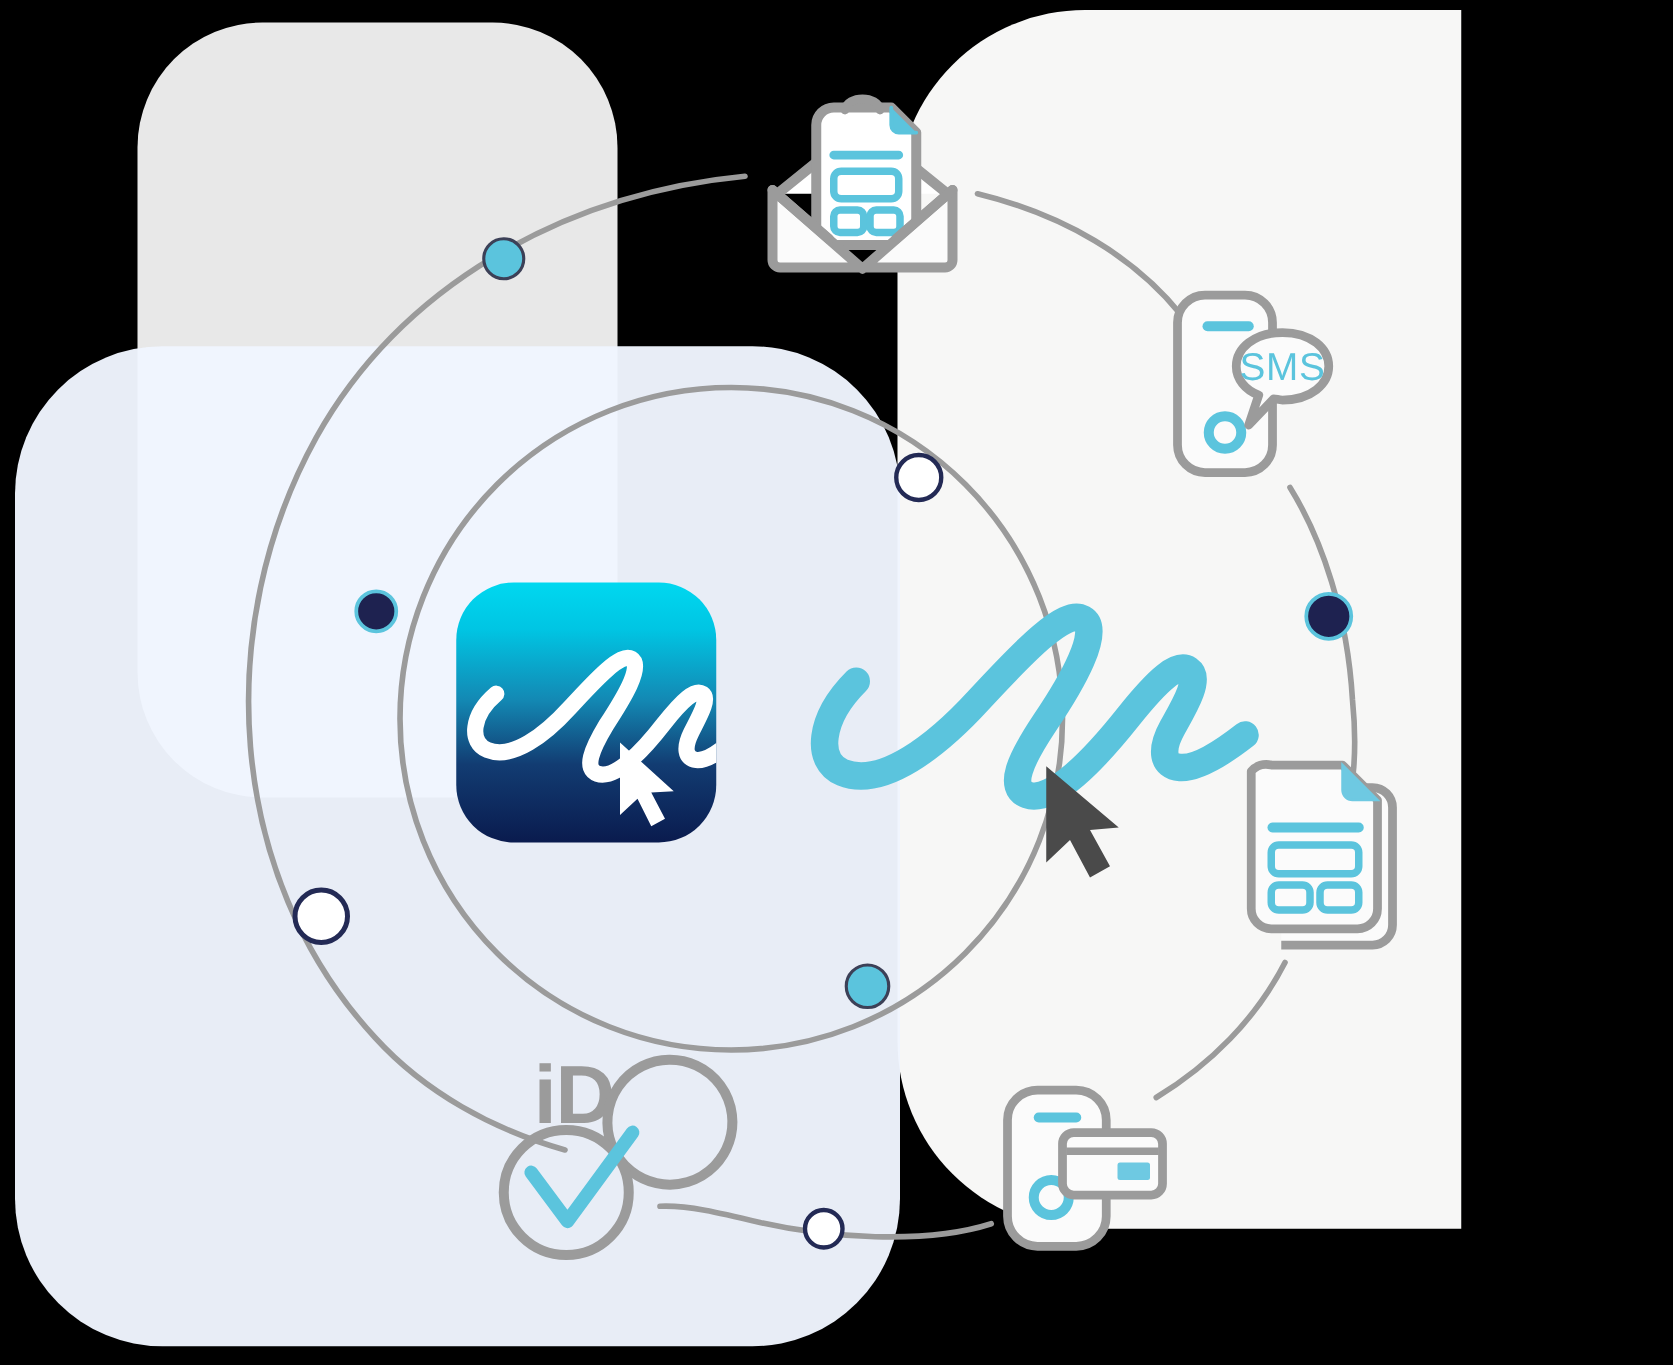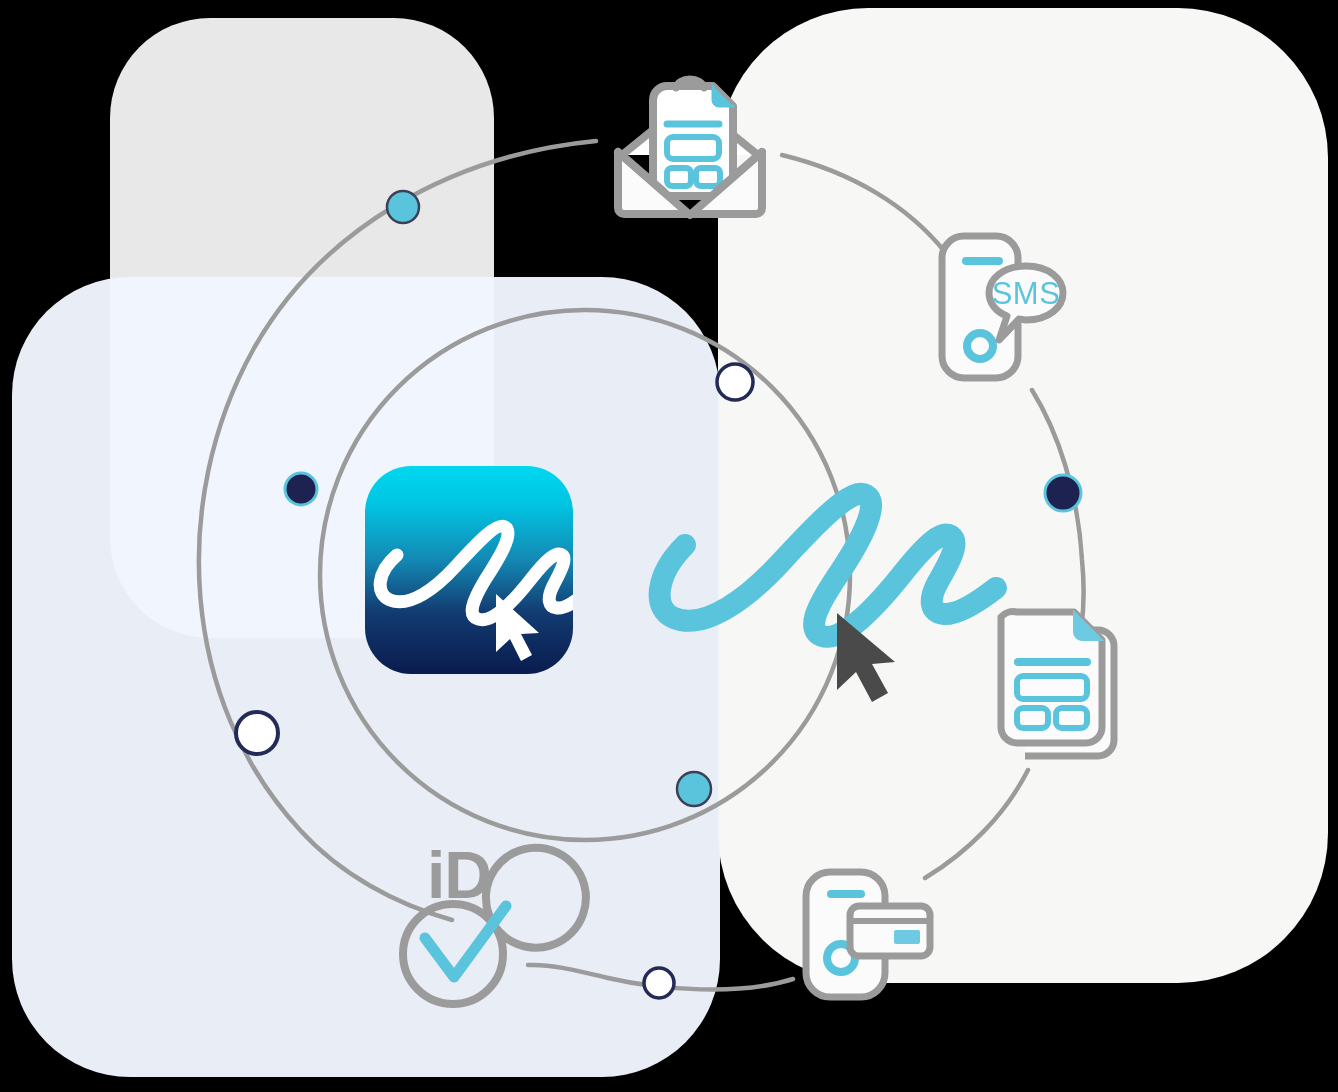--- a/index.html
+++ b/index.html
@@ -1,18 +1,18 @@
 <!DOCTYPE html>
 <html><head>
 <meta charset="utf-8">
 <title>Digital Signature Illustration</title>
 <style>
   html,body{margin:0;padding:0;background:#000;}
   body{font-family:"Liberation Sans", sans-serif;}
-  #stage{position:relative;width:1338px;height:1092px;overflow:hidden;background:#000;}
+  #stage{position:relative;width:1169px;height:1092px;overflow:hidden;background:#000;}
   #stage svg{display:block;}
   .txt-sms{font-family:"Liberation Sans", sans-serif;font-size:31px;font-weight:400;letter-spacing:0.5px;}
   .txt-id{font-family:"Liberation Sans", sans-serif;font-size:66px;font-weight:700;letter-spacing:-1px;}
 </style>
 </head>
 <body>
 
 <div id="stage">
 <svg width="1338" height="1092" viewBox="0 0 1338 1092" xmlns="http://www.w3.org/2000/svg">
 

